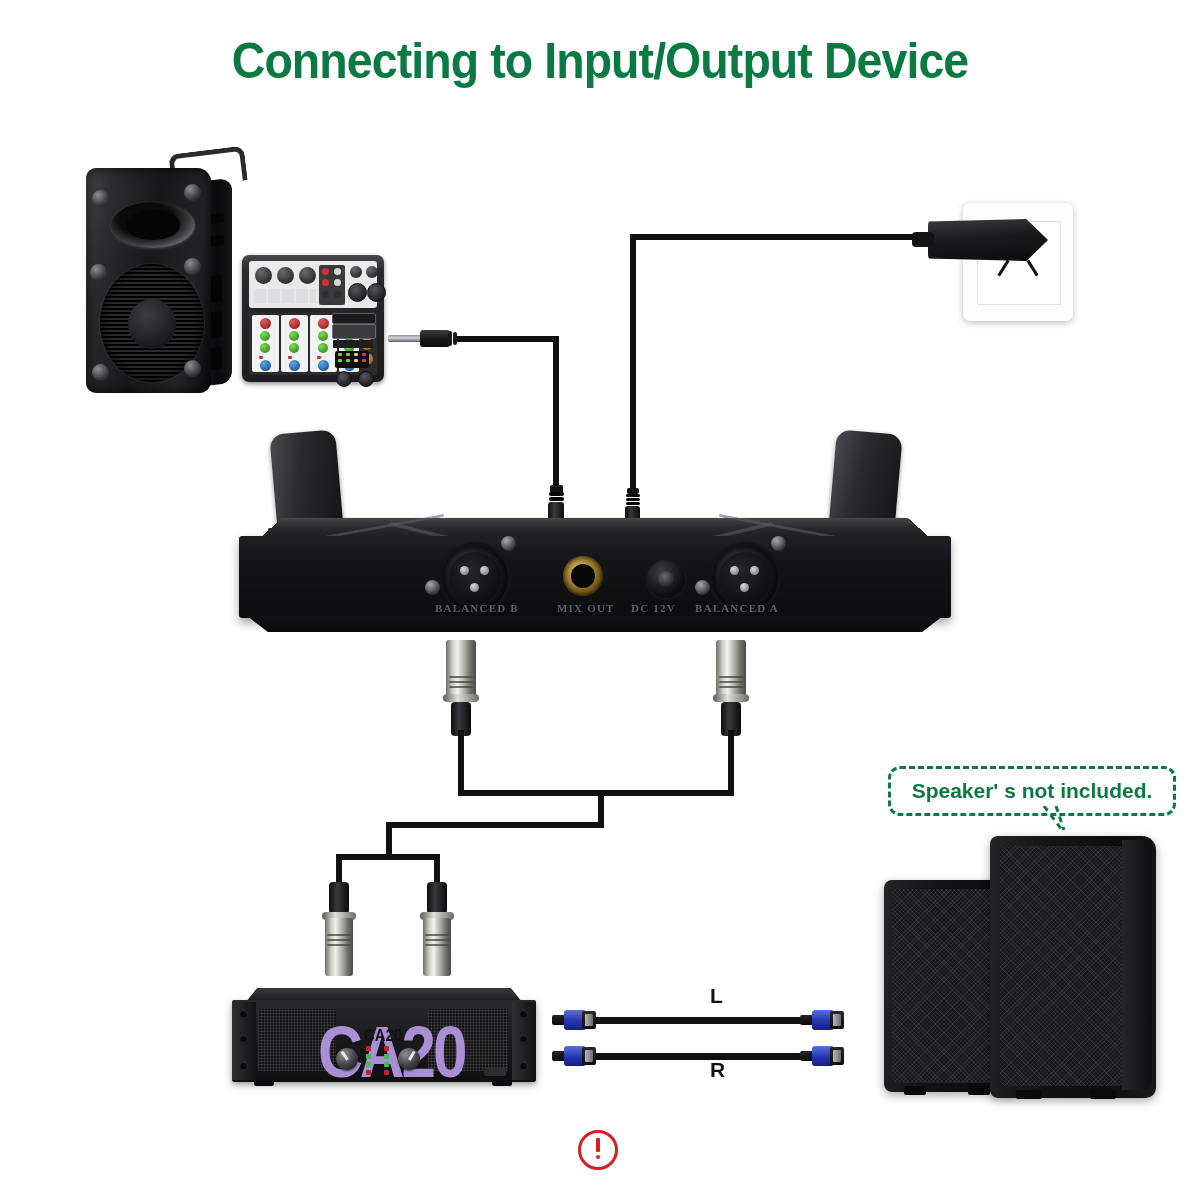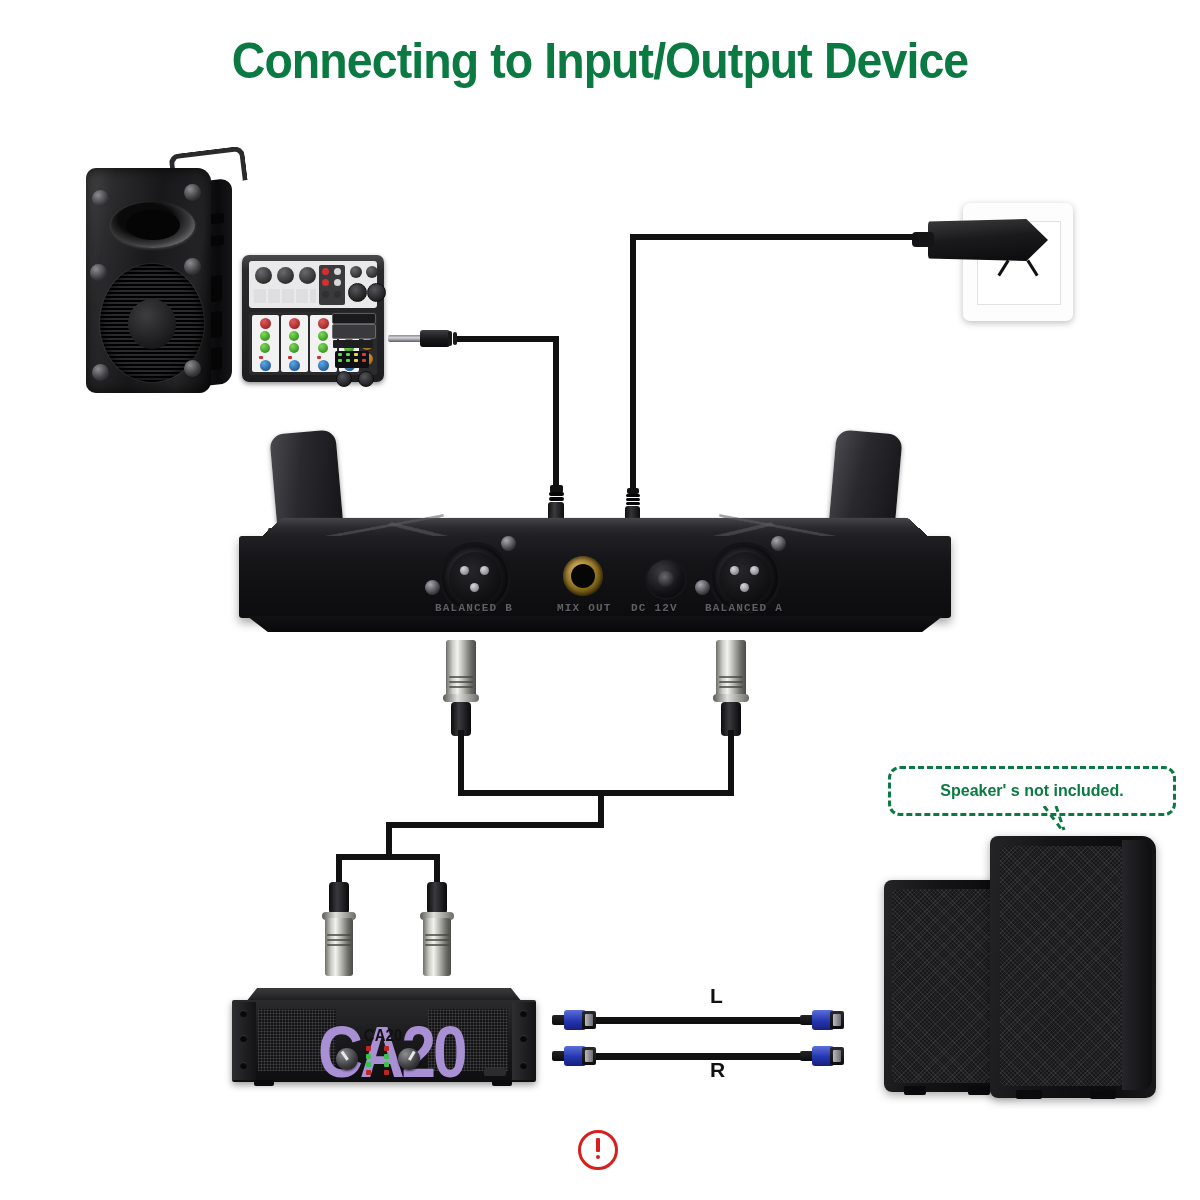--- a/index.html
+++ b/index.html
@@ -117,21 +117,21 @@
   .mixout-jack{position:absolute;width:40px;height:40px;border-radius:50%;
     background:radial-gradient(circle at 38% 32%,#d7b560,#8c6f1e 55%,#3a2d08);
     box-shadow:inset 0 0 6px #000;}
   .mixout-in{position:absolute;left:20%;top:20%;width:60%;height:60%;border-radius:50%;background:#060606;}
   .dc-jack{position:absolute;width:38px;height:38px;border-radius:50%;
     background:radial-gradient(circle at 38% 32%,#3c3c42,#121215 60%,#050506);
     border:2px solid #17171a;}
   .dc-in{position:absolute;left:28%;top:28%;width:44%;height:44%;border-radius:50%;
     background:radial-gradient(circle at 40% 35%,#6a6a70,#0a0a0c);}
   .panel-label{position:absolute;color:#6e6e74;font-size:11px;font-weight:bold;
-    letter-spacing:1.2px;font-family:Liberation Mono, monospace;opacity:.85;
+    letter-spacing:1.2px;font-family:Liberation Serif, serif;opacity:.85;
     text-shadow:0 1px 0 rgba(0,0,0,.8);white-space:nowrap;text-align:right;}
 
   
   .ts-plug-body{position:absolute;width:16px;height:40px;border-radius:3px;
     background:linear-gradient(90deg,#111,#3a3a3e 40%,#0d0d0f);}
   .ts-plug-tip{position:absolute;width:8px;height:36px;border-radius:1px;
     background:linear-gradient(90deg,#77777d,#cfcfd4 40%,#5a5a60);}
   .ts-ring{position:absolute;width:16px;height:3px;background:#050505;border-radius:2px;}
   .dc-plug-body{position:absolute;width:15px;height:36px;border-radius:3px;
     background:linear-gradient(90deg,#0f0f11,#343438 40%,#0b0b0d);}
@@ -207,21 +207,21 @@
       #18181a;
     border-radius:6px;}
   .wspk-side{position:absolute;background:linear-gradient(90deg,#26262a,#0e0e10);border-radius:0 12px 10px 0;}
   .wspk-foot{position:absolute;height:9px;background:#0a0a0c;border-radius:2px;}
 
   
   #bubble{left:888px;top:766px;width:282px;height:44px;
     border:3px dashed #0a7a42;border-radius:12px;background:#fff;
     display:flex;align-items:center;justify-content:center;}
   #bubble-text{font-family:"Liberation Sans",sans-serif;font-weight:bold;
-    font-size:16px;color:#0a7a42;white-space:nowrap;}
+    font-size:21px;color:#0a7a42;white-space:nowrap;}
   #bubble-tail{left:1042px;top:806px;width:34px;height:26px;}
 
   
   #warning{left:578px;top:1128px;width:600px;height:44px;display:flex;align-items:center;}
   #warn-icon{width:34px;height:34px;border:3px solid #d81f1f;border-radius:50%;
     position:relative;flex:0 0 auto;}
   #warn-icon:before{content:"";position:absolute;left:50%;top:5px;width:4px;height:14px;
     margin-left:-2px;background:#d81f1f;border-radius:1px;}
   #warn-icon:after{content:"";position:absolute;left:50%;top:22px;width:4px;height:4px;
     margin-left:-2px;background:#d81f1f;border-radius:50%;}
@@ -424,21 +424,21 @@
           <div class="xlr-pin" style="left:31px;top:14px;"></div>
           <div class="xlr-pin" style="left:21px;top:31px;"></div>
         </div>
       </div>
       <div class="jack-screw" style="left:456px;top:44px;"></div>
       <div class="jack-screw" style="left:532px;top:0px;"></div>
 
       <div class="panel-label" style="left:196px;top:66px;">BALANCED B</div>
       <div class="panel-label" style="left:318px;top:66px;">MIX OUT</div>
       <div class="panel-label" style="left:392px;top:66px;">DC 12V</div>
-      <div class="panel-label" style="left:466px;top:66px;">BALANCED A</div>
+      <div class="panel-label" style="left:456px;top:66px;">BALANCED A</div>
     </div>
     <div class="rcv-skirt"></div>
   </div>
 
   <div class="abs xlrc" style="left:443px;top:640px;">
     <div class="xlrc-metal" style="top:0;"></div>
     <div class="xlrc-ring" style="top:54px;"></div>
     <div class="xlrc-grip" style="top:36px;"></div>
     <div class="xlrc-grip" style="top:41px;"></div>
     <div class="xlrc-grip" style="top:46px;"></div>

